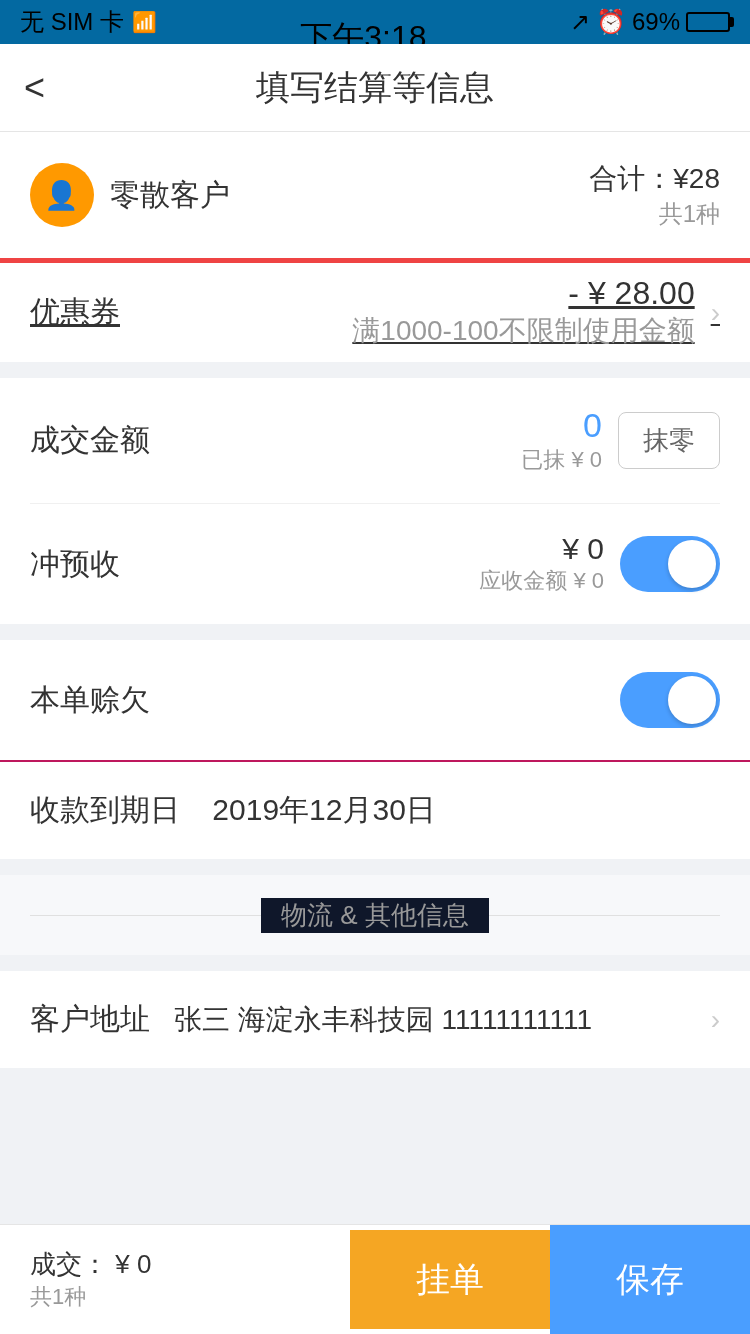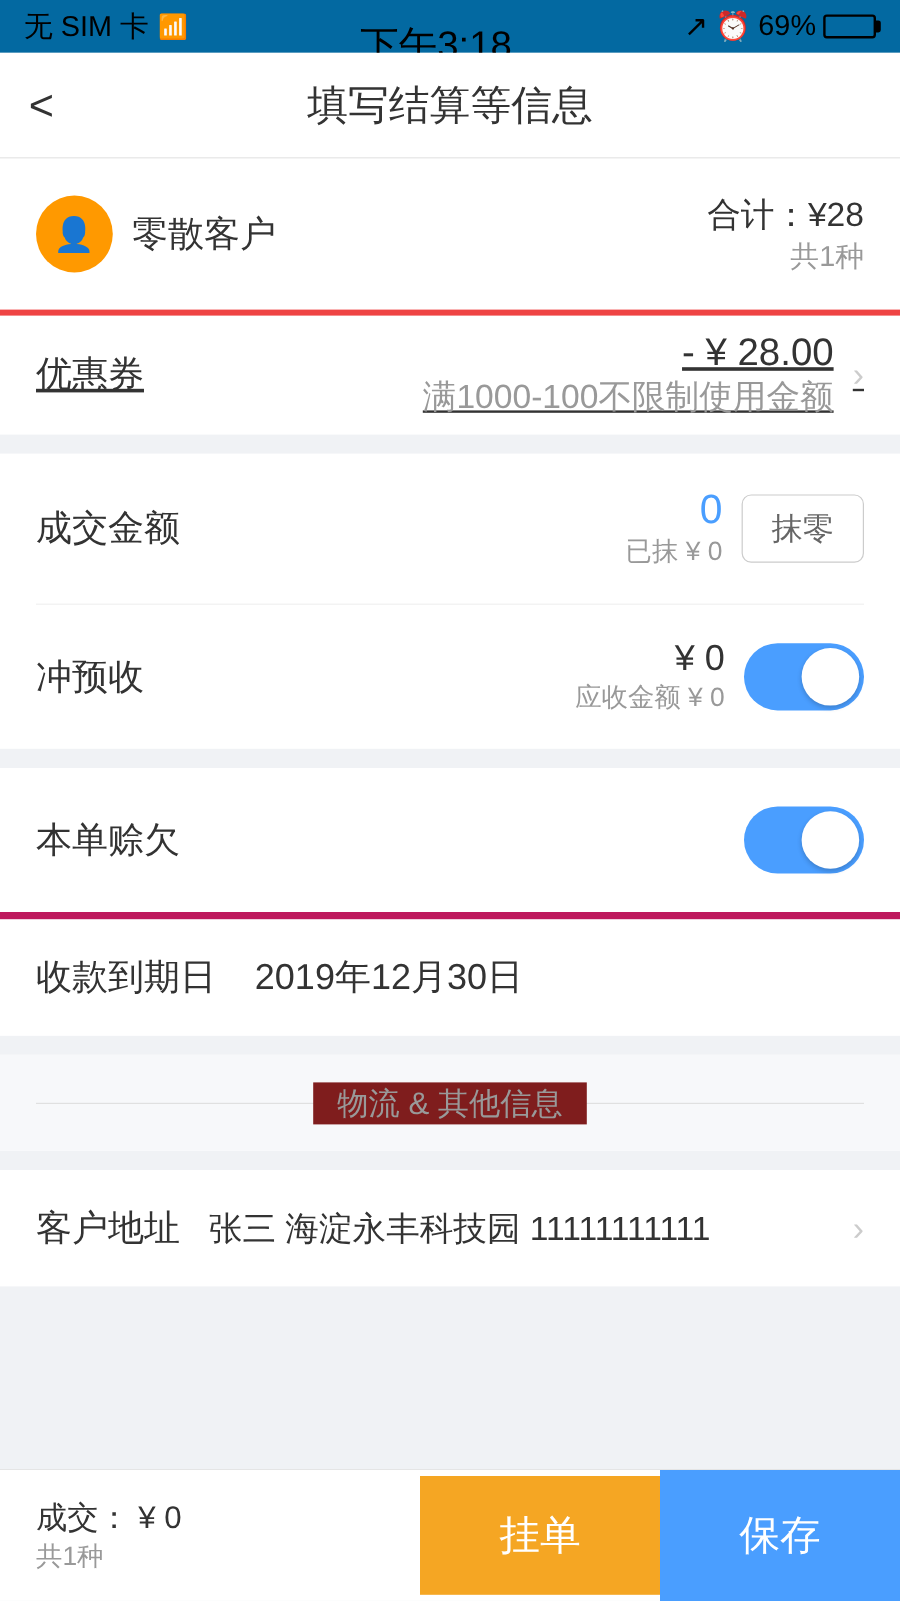--- a/index.html
+++ b/index.html
@@ -184,21 +184,21 @@
       background: #fff;
     }
     .debt-label { font-size: 30px; color: #333; }
 
     
     .due-date-row {
       padding: 28px 30px;
       background: #fff;
       font-size: 30px;
       color: #333;
-      border-top: 6px solid #be185d;
+      border-top: 2px solid #be185d;
     }
 
     
     .logistics-header {
       height: 80px;
       background: #f7f8fa;
       display: flex;
       align-items: center;
       justify-content: center;
       position: relative;
@@ -207,21 +207,21 @@
       font-size: 26px;
       color: #999;
     }
     .logistics-divider {
       position: absolute;
       left: 30px; right: 30px;
       height: 1px;
       background: #e0e0e0;
     }
     .logistics-label-wrap {
-      background: #7f1d1d;
+      background: #0f172a;
       padding: 0 20px;
       z-index: 1;
       position: relative;
     }
 
     
     .address-row {
       display: flex;
       align-items: center;
       justify-content: space-between;

